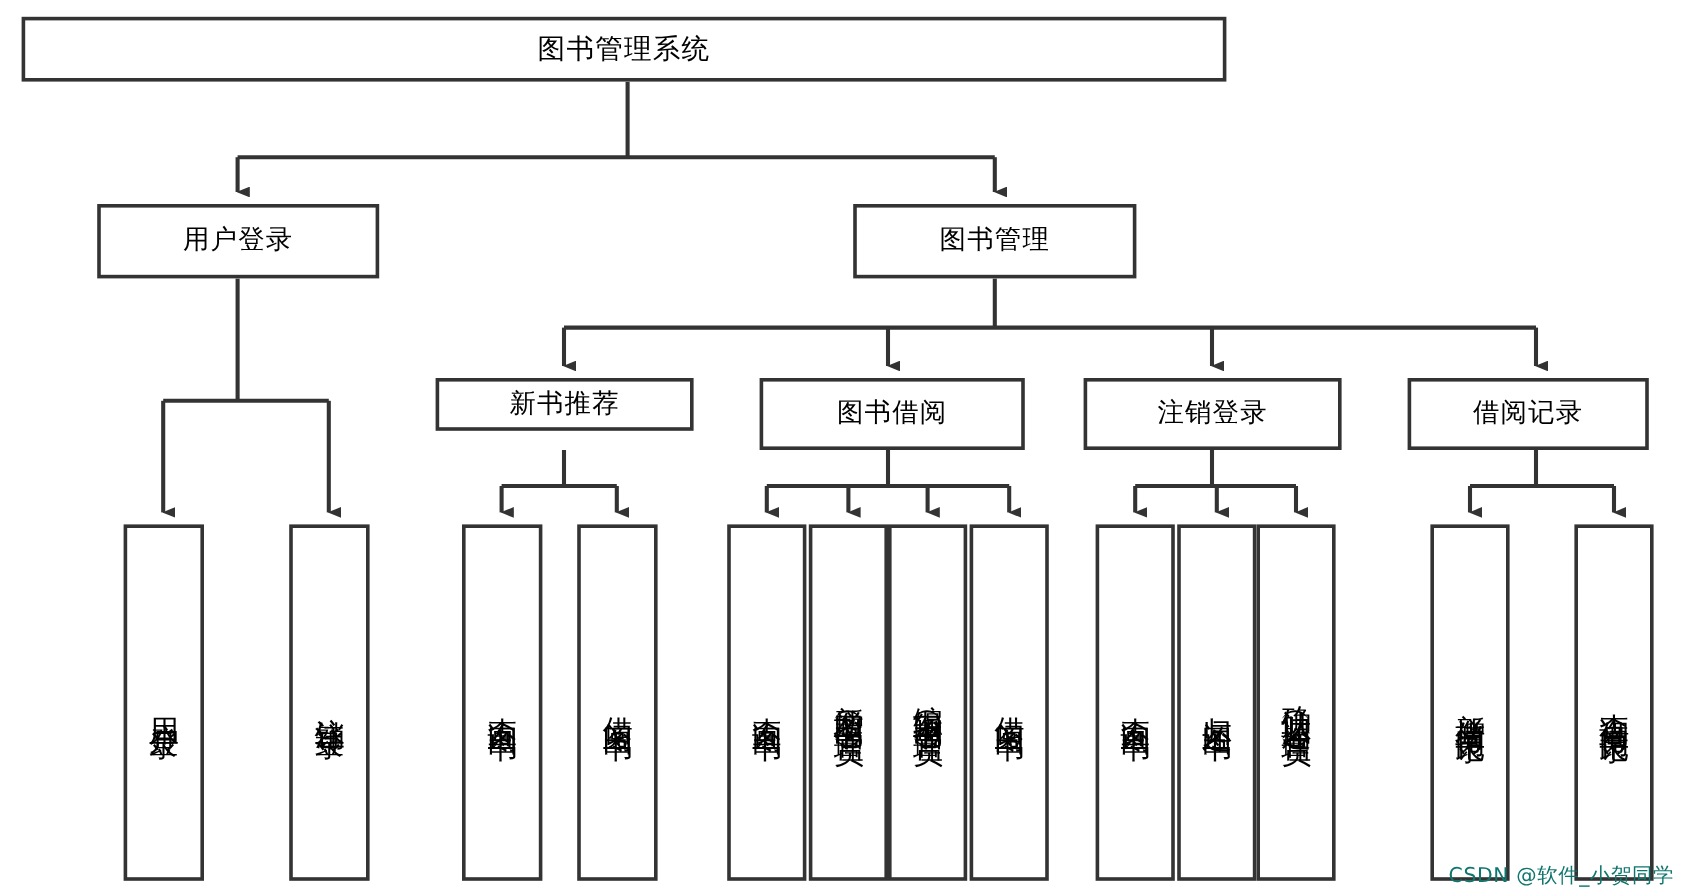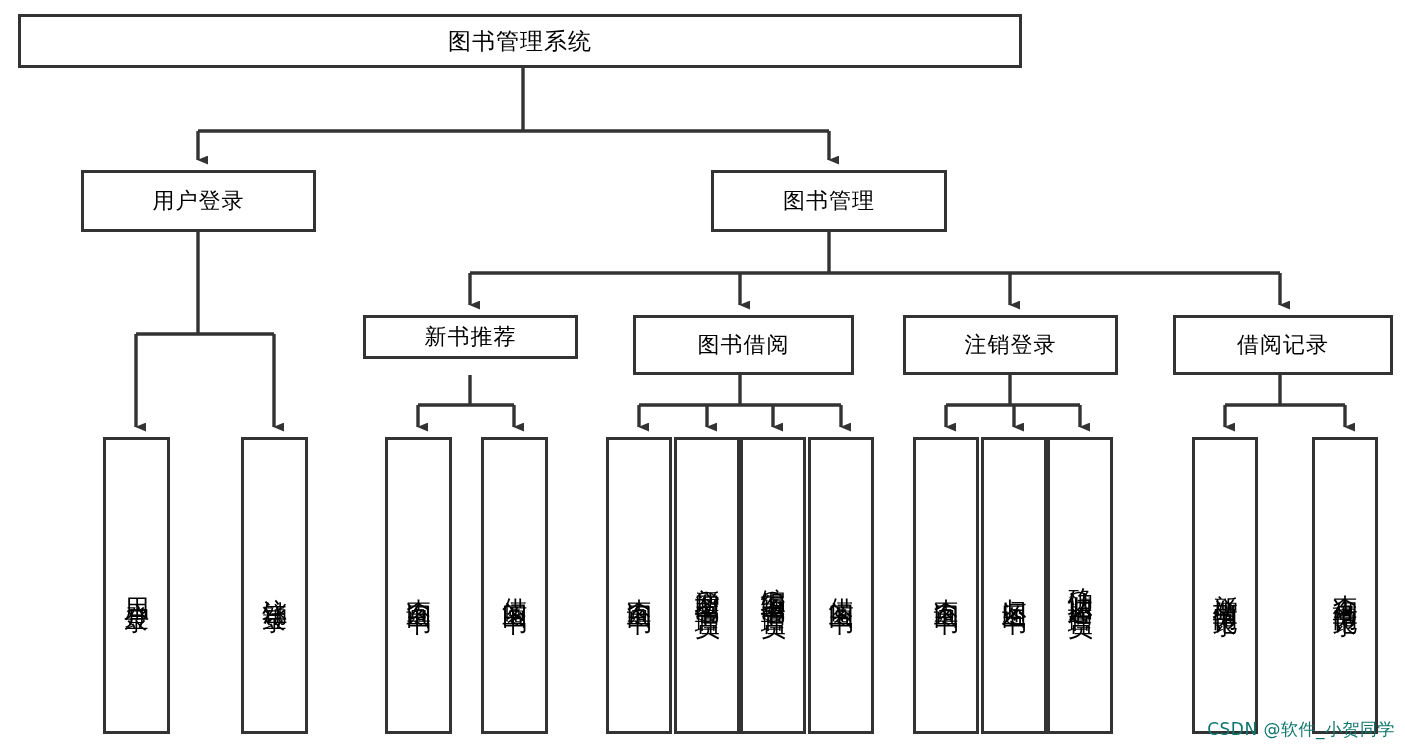--- a/index.html
+++ b/index.html
@@ -140,21 +140,21 @@
 
   <div class="node horiz" style="left:363px; top:315px; width:215px; height:44px;">
     <span class="label">新书推荐</span>
   </div>
   <div class="node horiz" style="left:633px; top:315px; width:221px; height:60px;">
     <span class="label">图书借阅</span>
   </div>
   <div class="node horiz" style="left:903px; top:315px; width:215px; height:60px;">
     <span class="label">注销登录</span>
   </div>
-  <div class="node horiz" style="left:1173px; top:315px; width:220px; height:60px;">
+  <div class="node horiz" style="left:1173px; top:315px; width:201px; height:60px;">
     <span class="label">借阅记录</span>
   </div>
 
   <div class="node vert" style="left:103px; top:437px; width:67px; height:297px;">
     <span class="label">用户登录</span>
   </div>
   <div class="node vert" style="left:241px; top:437px; width:67px; height:297px;">
     <span class="label">注销登录</span>
   </div>
 

